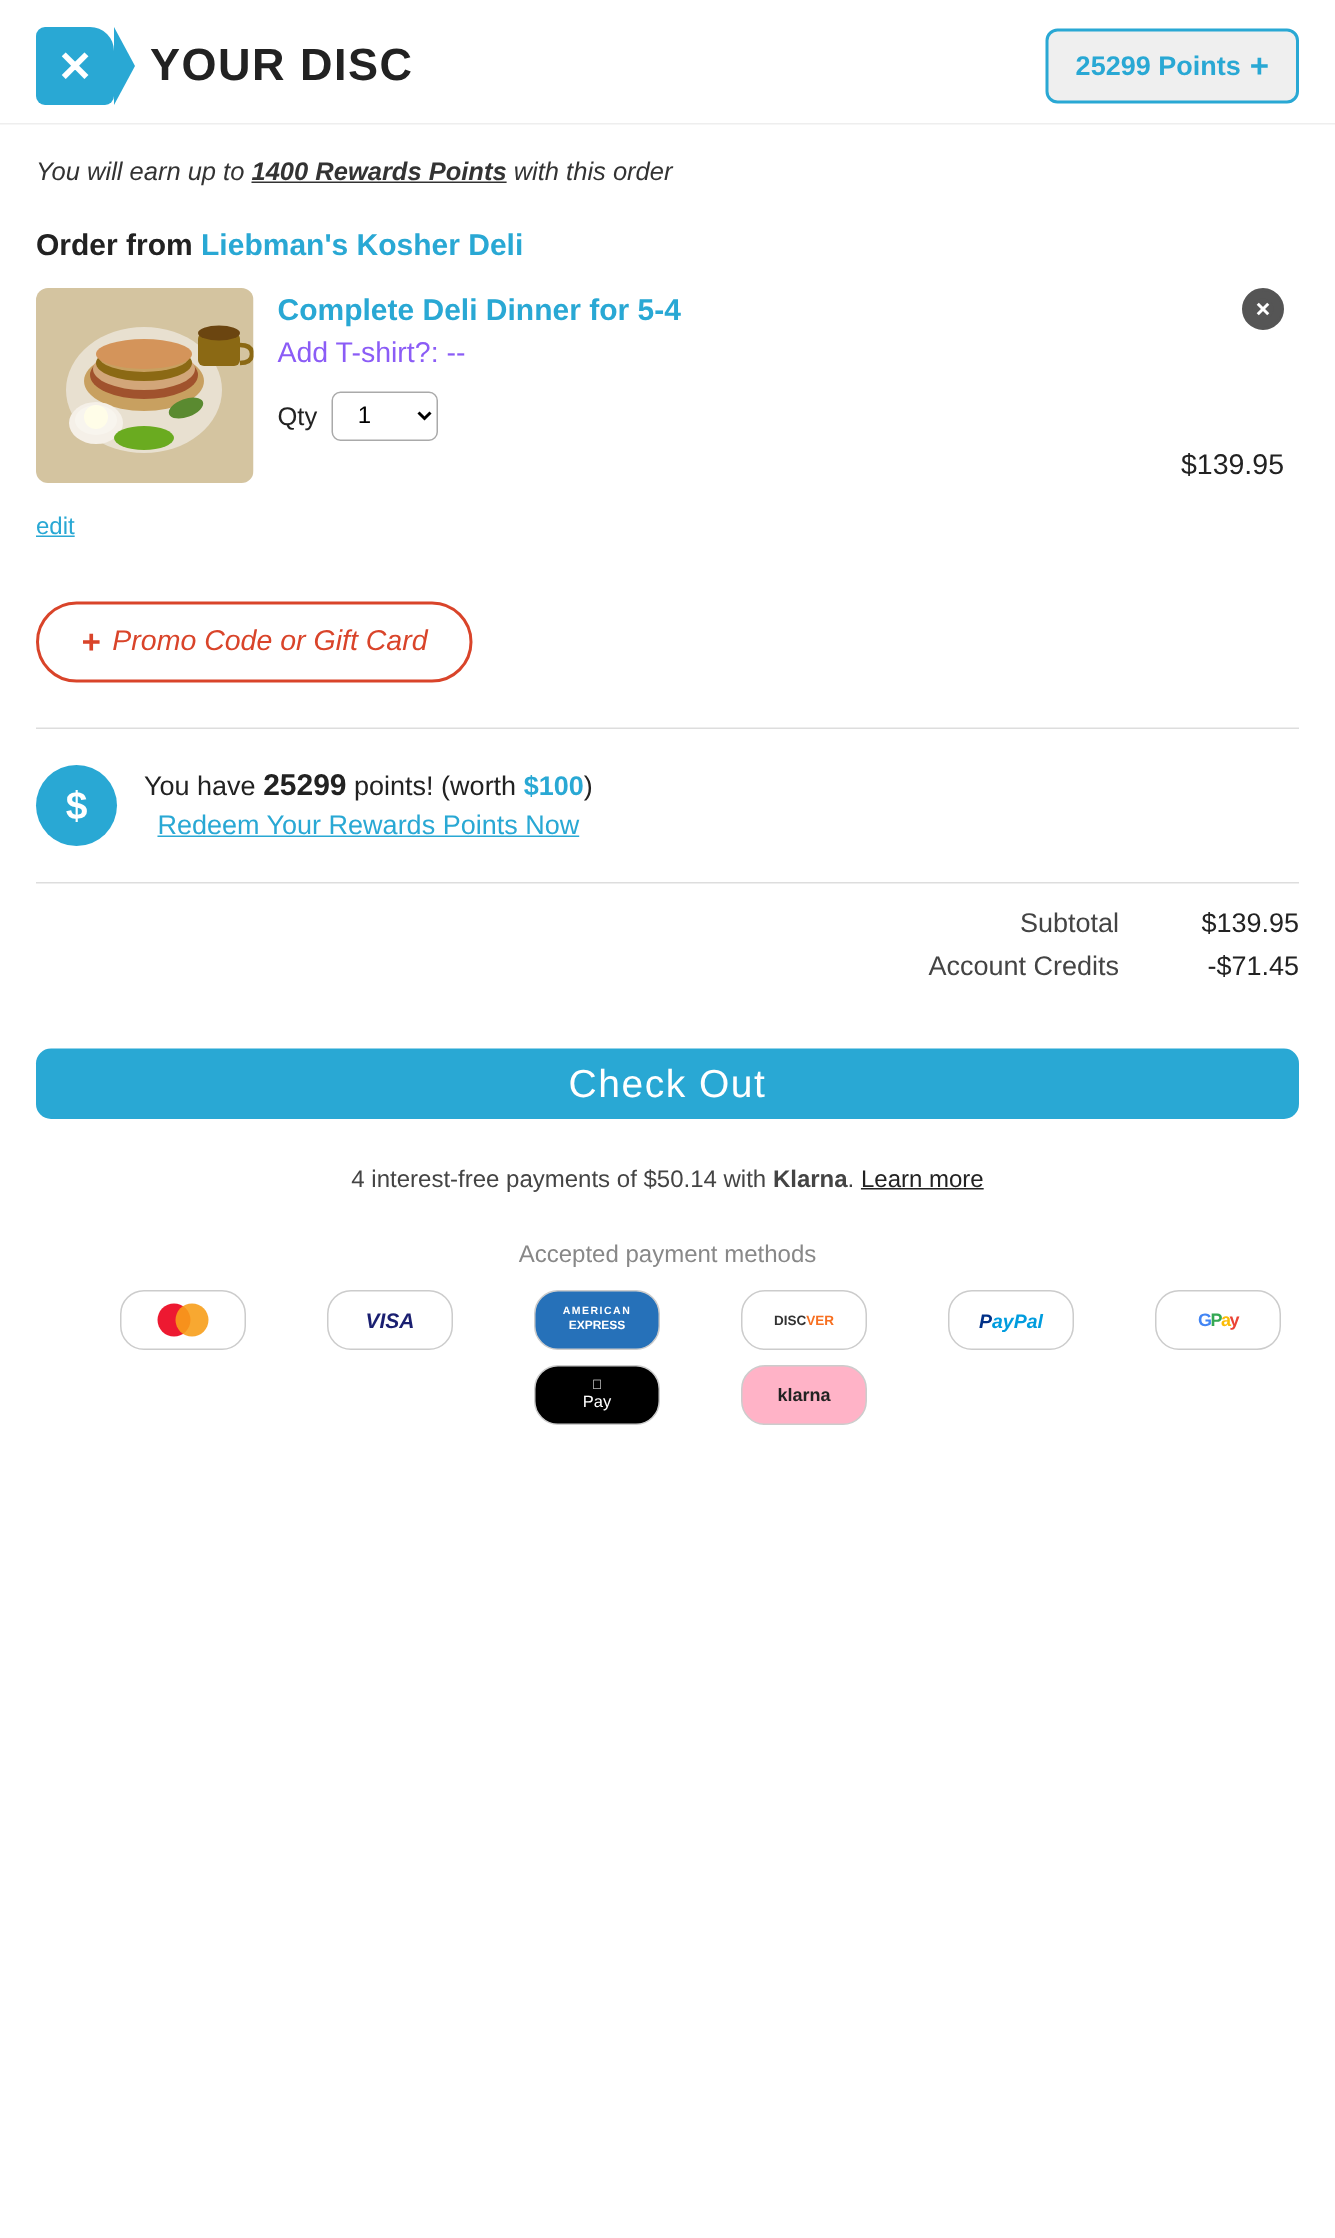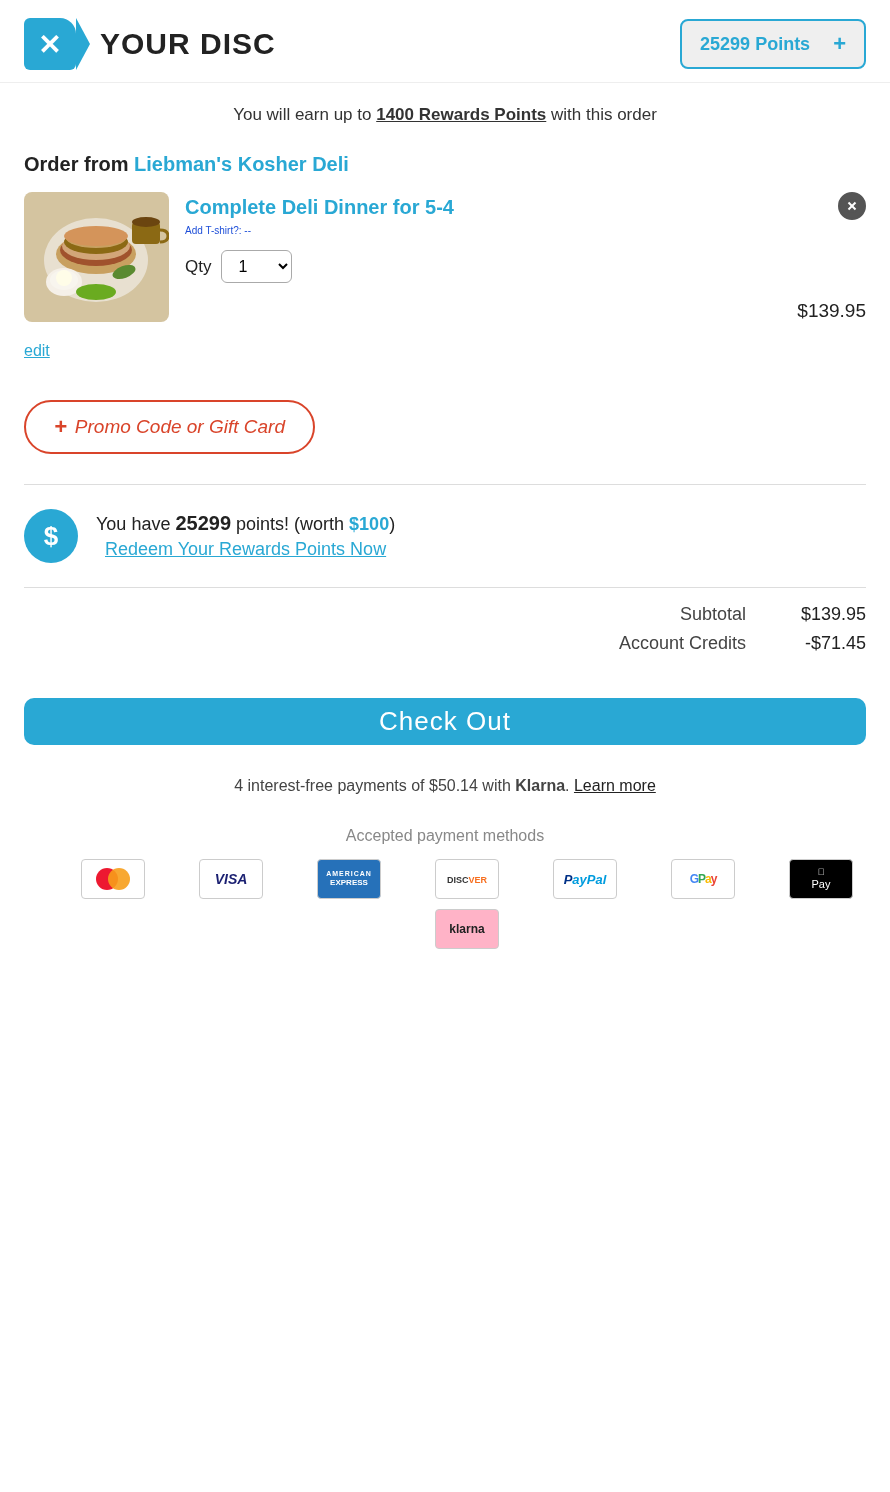--- a/index.html
+++ b/index.html
@@ -58,43 +58,44 @@
     }
     .points-badge {
       border: 2px solid #29a8d4;
       border-radius: 8px;
       padding: 10px 18px;
       font-size: 18px;
       color: #29a8d4;
       font-weight: 600;
       display: flex;
       align-items: center;
-      gap: 23px;
+      gap: 6px;
       cursor: pointer;
     }
     .points-badge .plus {
       font-size: 22px;
       font-weight: bold;
     }
 
     
     .earn-notice {
-      text-align: center;
+      text-align: left;
       padding: 22px 24px 10px 24px;
       font-size: 17px;
       color: #333;
+      font-style: italic;
     }
     .earn-notice .underline {
       font-weight: bold;
       text-decoration: underline;
     }
 
     
     .order-section {
-      padding: 18px 24px 0 24px;
+      padding: 18px 34px 0 24px;
     }
     .order-from {
       font-size: 20px;
       font-weight: bold;
       color: #222;
       margin-bottom: 16px;
     }
     .order-from .restaurant-name {
       color: #29a8d4;
       font-weight: bold;
@@ -112,22 +113,22 @@
       flex: 1;
       padding-top: 4px;
     }
     .item-name {
       color: #29a8d4;
       font-size: 20px;
       font-weight: bold;
       margin-bottom: 6px;
     }
     .item-addon {
-      font-size: 10px;
-      color: #1d4ed8;
+      font-size: 19px;
+      color: #8b5cf6;
       margin-bottom: 14px;
     }
     .item-qty-row {
       display: flex;
       align-items: center;
       gap: 10px;
     }
     .qty-label {
       font-size: 17px;
       font-weight: 500;
@@ -312,22 +313,22 @@
       margin-bottom: 14px;
     }
     .payment-icons {
       display: flex;
       justify-content: center;
       gap: 10px;
       flex-wrap: wrap;
     }
     .payment-icon-box {
       border: 1.5px solid #ccc;
-      border-radius: 4px;
-      width: 64px;
+      border-radius: 16px;
+      width: 84px;
       height: 40px;
       display: flex;
       align-items: center;
       justify-content: center;
       font-size: 10px;
       color: #555;
       font-weight: bold;
       background: white;
       overflow: hidden;
       margin-left: 44px;

